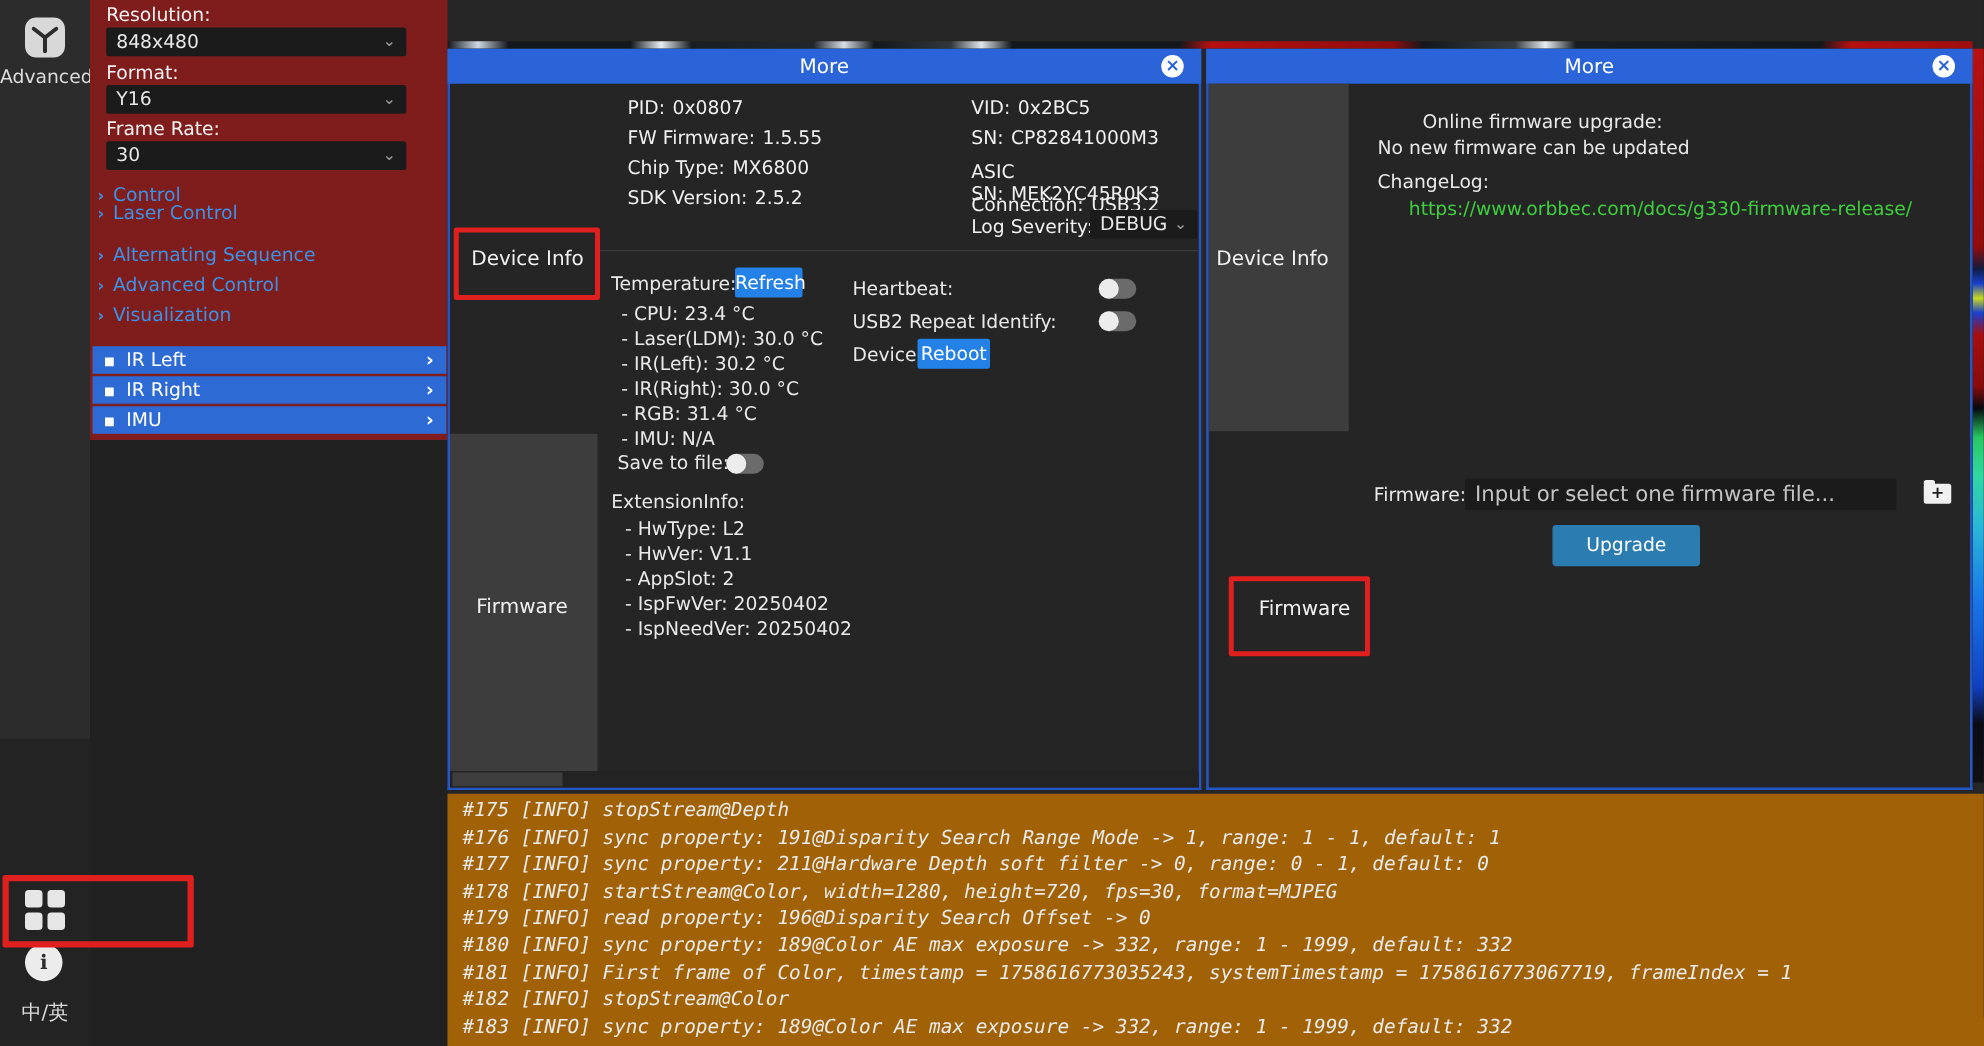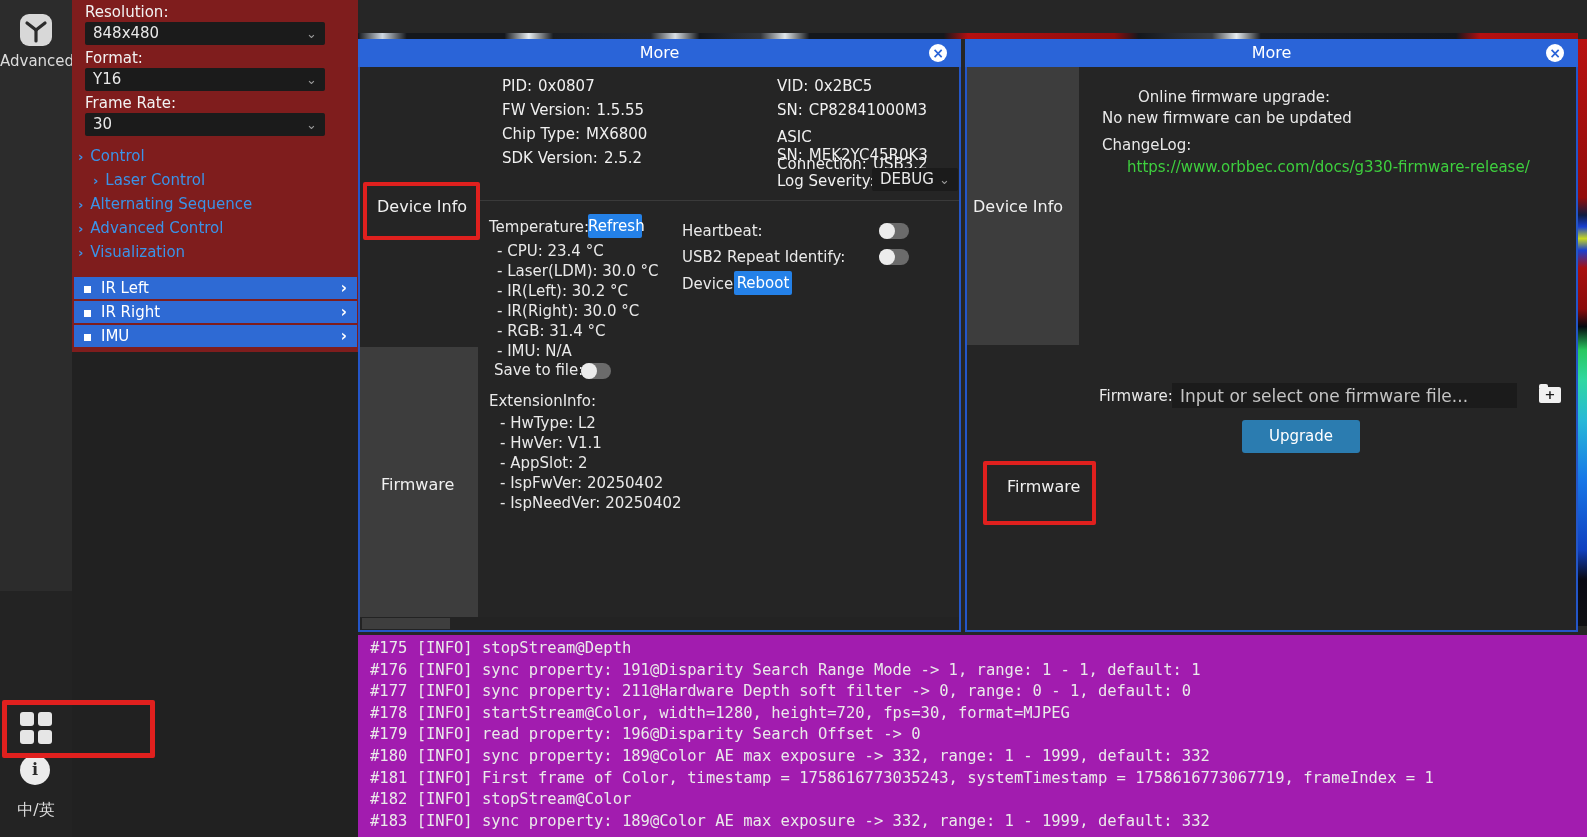--- a/index.html
+++ b/index.html
@@ -55,23 +55,23 @@
   .upgrade-btn { background:#2b7cb0; color:#fff; text-align:center; line-height:33px;
     border-radius:3px; font-size:15px; }
   .green-link { color:#3ecf3e; }
   .hscrollbar { position:absolute; left:0px; bottom:0px; height:13px; background:#232323; }
   .hthumb { position:absolute; left:2px; top:1px; width:88px; height:11px; background:#3e3e3e; }
 
   
   .anno { border:4px solid #e0201e; border-radius:2px; background:transparent; }
 
   
-  #log { left:358px; top:635px; width:1229px; height:202px; background:#a21caf;
+  #log { left:358px; top:635px; width:1229px; height:202px; background:#a16207;
     font-family:"DejaVu Sans Mono","Liberation Mono",monospace; font-size:15.5px;
-    line-height:21.6px; padding:3px 0 0 12px; color:#eaeaea; white-space:pre; overflow:hidden; }
+    line-height:21.6px; padding:3px 0 0 12px; color:#eaeaea; white-space:pre; overflow:hidden;font-style:italic; }
 
   
   .grid-icon { width:32px; height:32px; display:grid; grid-template-columns:14px 14px;
     grid-template-rows:14px 14px; gap:4px; }
   .grid-icon span { background:#e6e6e6; border-radius:3px; }
   .info-icon { width:30px; height:30px; border-radius:50%; background:#ececec; color:#2c2c2c;
     font-weight:bold; text-align:center; line-height:30px; font-size:16px; font-family:"DejaVu Serif",serif; }
   .folder-icon { width:22px; height:16px; background:#f0f0f0; border-radius:2px; position:relative; }
   .folder-icon:before { content:""; position:absolute; left:0; top:-3px; width:9px; height:4px;
     background:#f0f0f0; border-radius:2px 2px 0 0; }
@@ -127,21 +127,21 @@
       <span class="chev">⌄</span>
     </div>
 
     <div class="abs set-label" style="top:94px;">Frame Rate:</div>
     <div class="abs dropdown" style="top:113px;">
       <span>30</span>
       <span class="chev">⌄</span>
     </div>
 
     <div class="abs blue-link" style="top:147px;"><span class="lchev">›</span><span>Control</span></div>
-    <div class="abs blue-link" style="top:171px;margin-left:15px;"><span class="lchev">›</span><span>Laser Control</span></div>
+    <div class="abs blue-link" style="top:161px;"><span class="lchev">›</span><span>Laser Control</span></div>
     <div class="abs blue-link" style="top:195px;"><span class="lchev">›</span><span>Alternating Sequence</span></div>
     <div class="abs blue-link" style="top:219px;"><span class="lchev">›</span><span>Advanced Control</span></div>
     <div class="abs blue-link" style="top:243px;"><span class="lchev">›</span><span>Visualization</span></div>
 
     <div class="abs stream-row" style="top:277px;">
       <span class="bullet"></span><span>IR Left</span>
       <span class="rchev">›</span>
     </div>
     <div class="abs stream-row" style="top:301px;">
       <span class="bullet"></span><span>IR Right</span>
@@ -159,21 +159,21 @@
     <span>More</span>
     <div class="close-btn" style="right:14px;">×</div>
   </div>
 
   <div class="abs tab-text" style="left:17px; top:158px;">Device Info</div>
   <div class="abs tab-inactive" style="left:0; top:308px; width:118px; height:270px;">
     <div class="abs tab-text" style="left:21px; top:128px;">Firmware</div>
   </div>
 
   <div class="abs pair" style="left:142px; top:38px;"><span class="lab">PID:</span><span class="val">0x0807</span></div>
-  <div class="abs pair" style="left:142px; top:62px;"><span class="lab">FW Version:</span><span class="val">1.5.55</span></div>
+  <div class="abs pair" style="left:142px; top:62px;"><span class="lab">FW Firmware:</span><span class="val">1.5.55</span></div>
   <div class="abs pair" style="left:142px; top:86px;"><span class="lab">Chip Type:</span><span class="val">MX6800</span></div>
   <div class="abs pair" style="left:142px; top:110px;"><span class="lab">SDK Version:</span><span class="val">2.5.2</span></div>
 
   <div class="abs pair" style="left:417px; top:38px;"><span class="lab">VID:</span><span class="val">0x2BC5</span></div>
   <div class="abs pair" style="left:417px; top:62px;"><span class="lab">SN:</span><span class="val">CP82841000M3</span></div>
   <div class="abs pair" style="left:417px; top:89px;"><span class="lab">ASIC SN:</span><span class="val">MEK2YC45R0K3</span></div>
   <div class="abs pair" style="left:417px; top:116px;"><span class="lab">Connection:</span><span class="val">USB3.2</span></div>
 
   <div class="abs pair" style="left:417px; top:133px;"><span class="lab">Log Severity:</span></div>
   <div class="abs dropdown" style="left:512px; top:129px; width:86px;">

